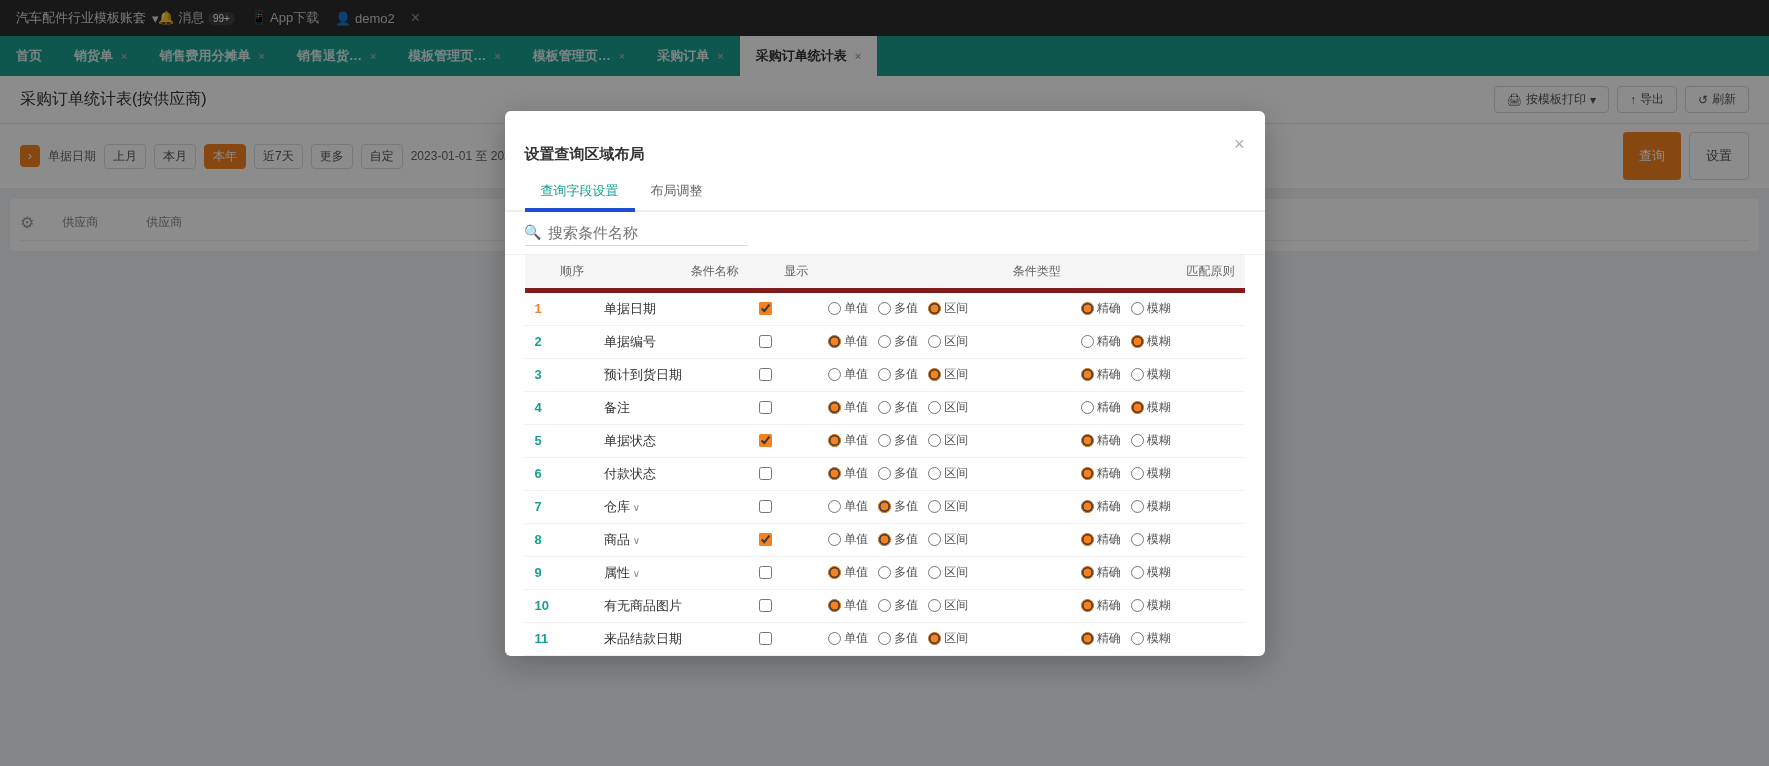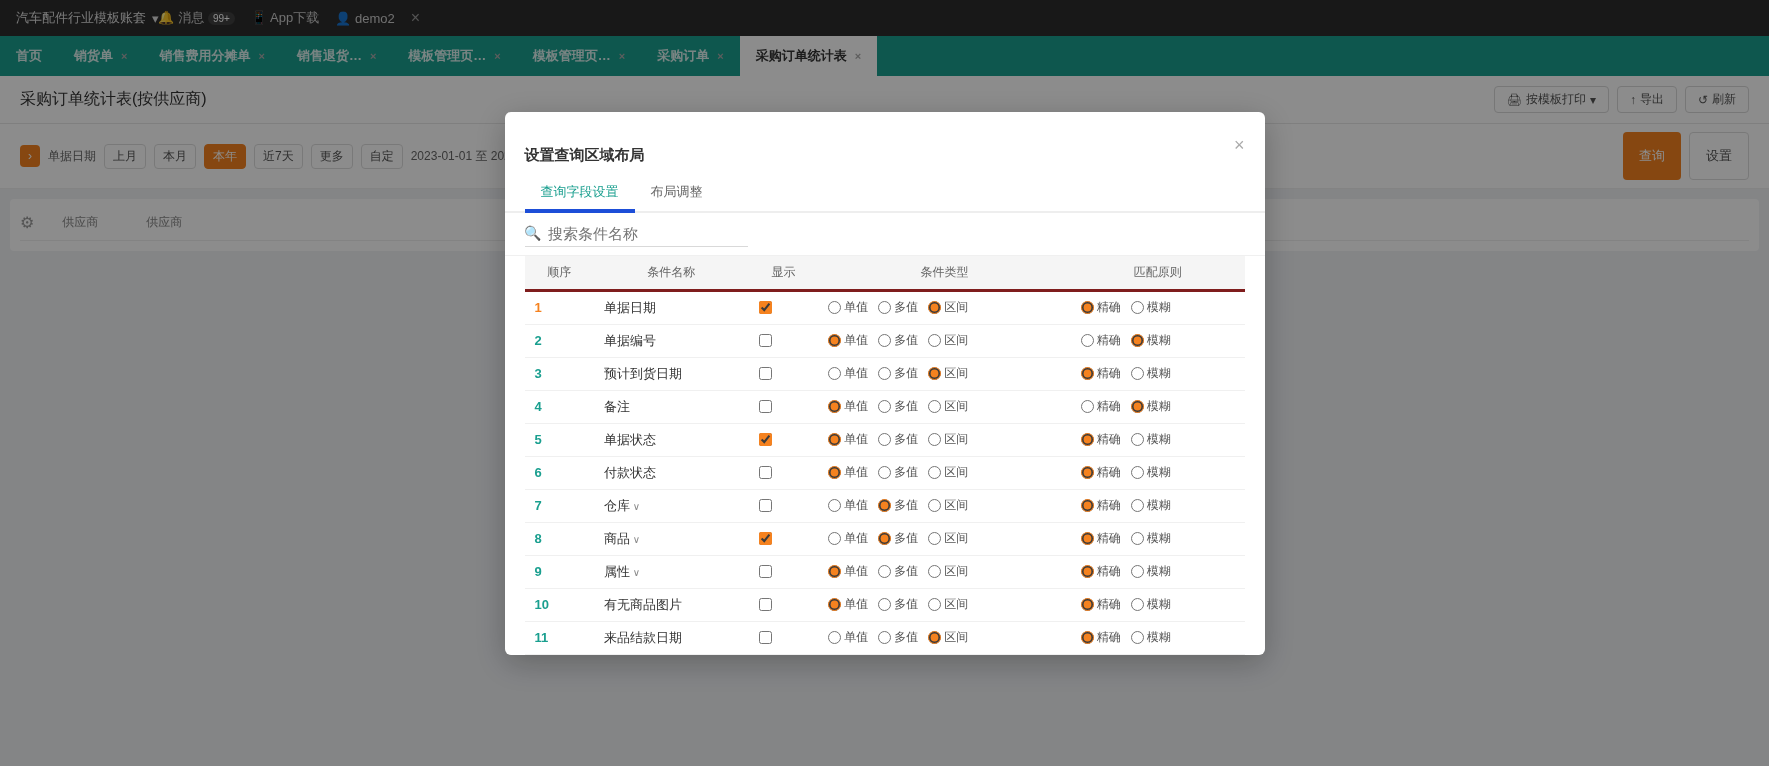--- a/index.html
+++ b/index.html
@@ -192,22 +192,22 @@
       border-collapse: collapse;
     }
     .mt-table thead tr {
       background: #f5f5f5;
     }
     .mt-table th {
       padding: 8px 10px;
       font-size: 12px;
       color: #666;
       font-weight: normal;
-      text-align: center;
-      border-bottom: 3px solid #7f1d1d;
+      text-align: right;
+      border-bottom: 5px solid #7f1d1d;
       white-space: nowrap;
     }
     .mt-table td {
       padding: 7px 10px;
       font-size: 13px;
       color: #333;
       border-bottom: 1px solid #f0f0f0;
       white-space: nowrap;
     }
     .seq-num { color: #1a9f8f; font-weight: bold; }

